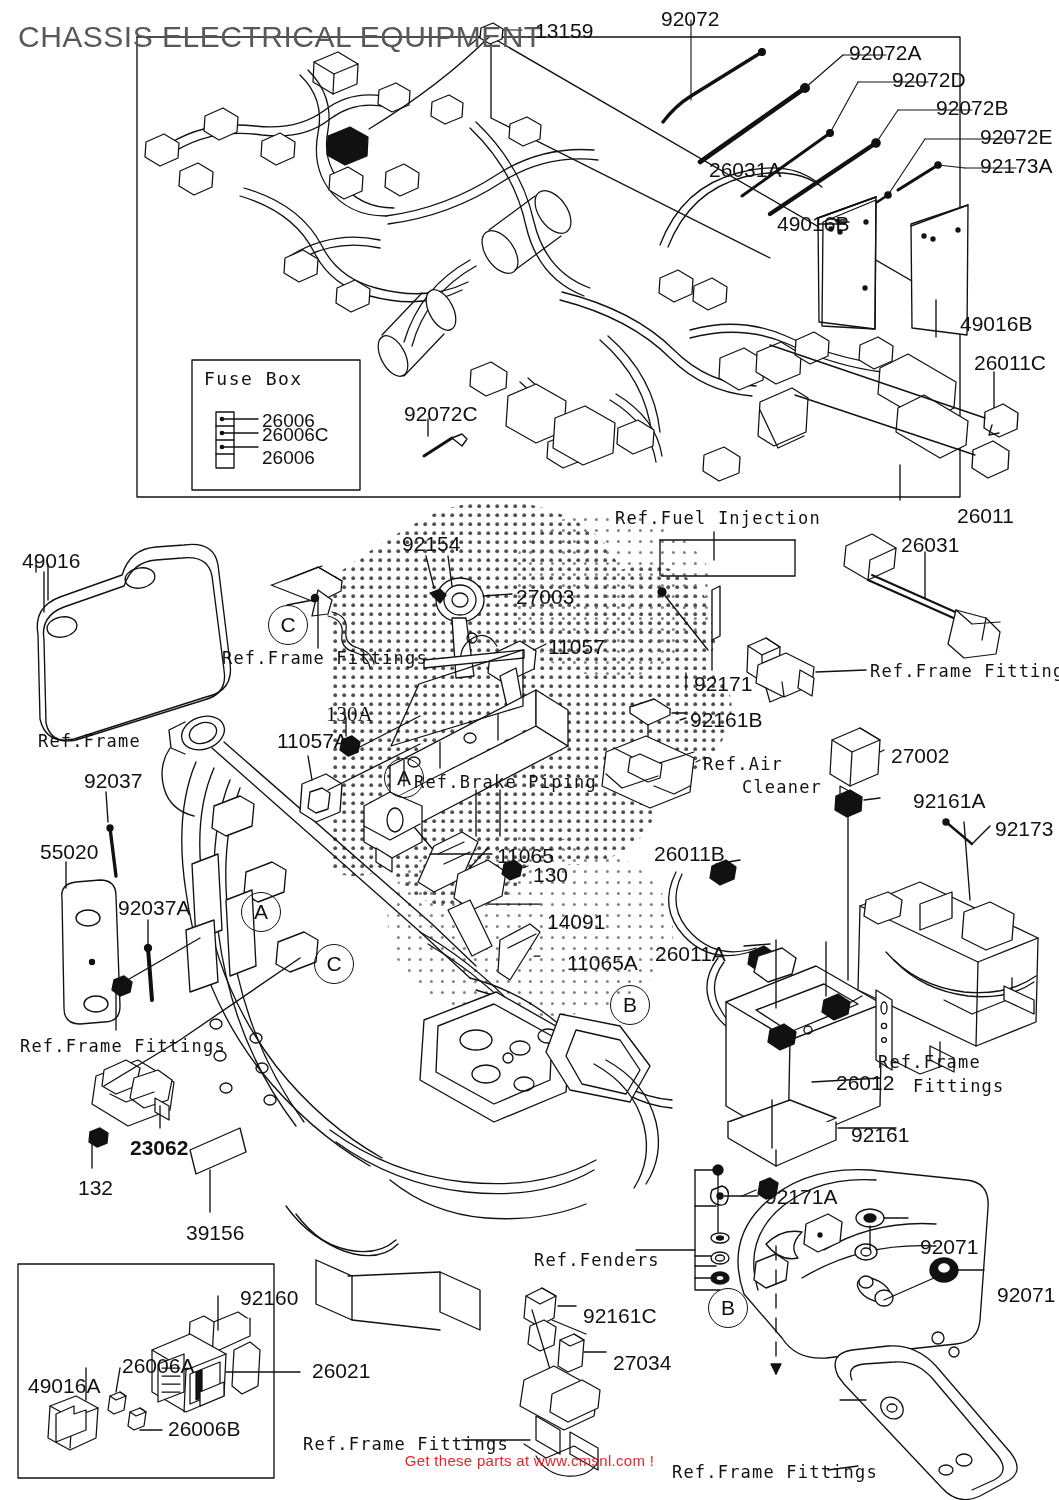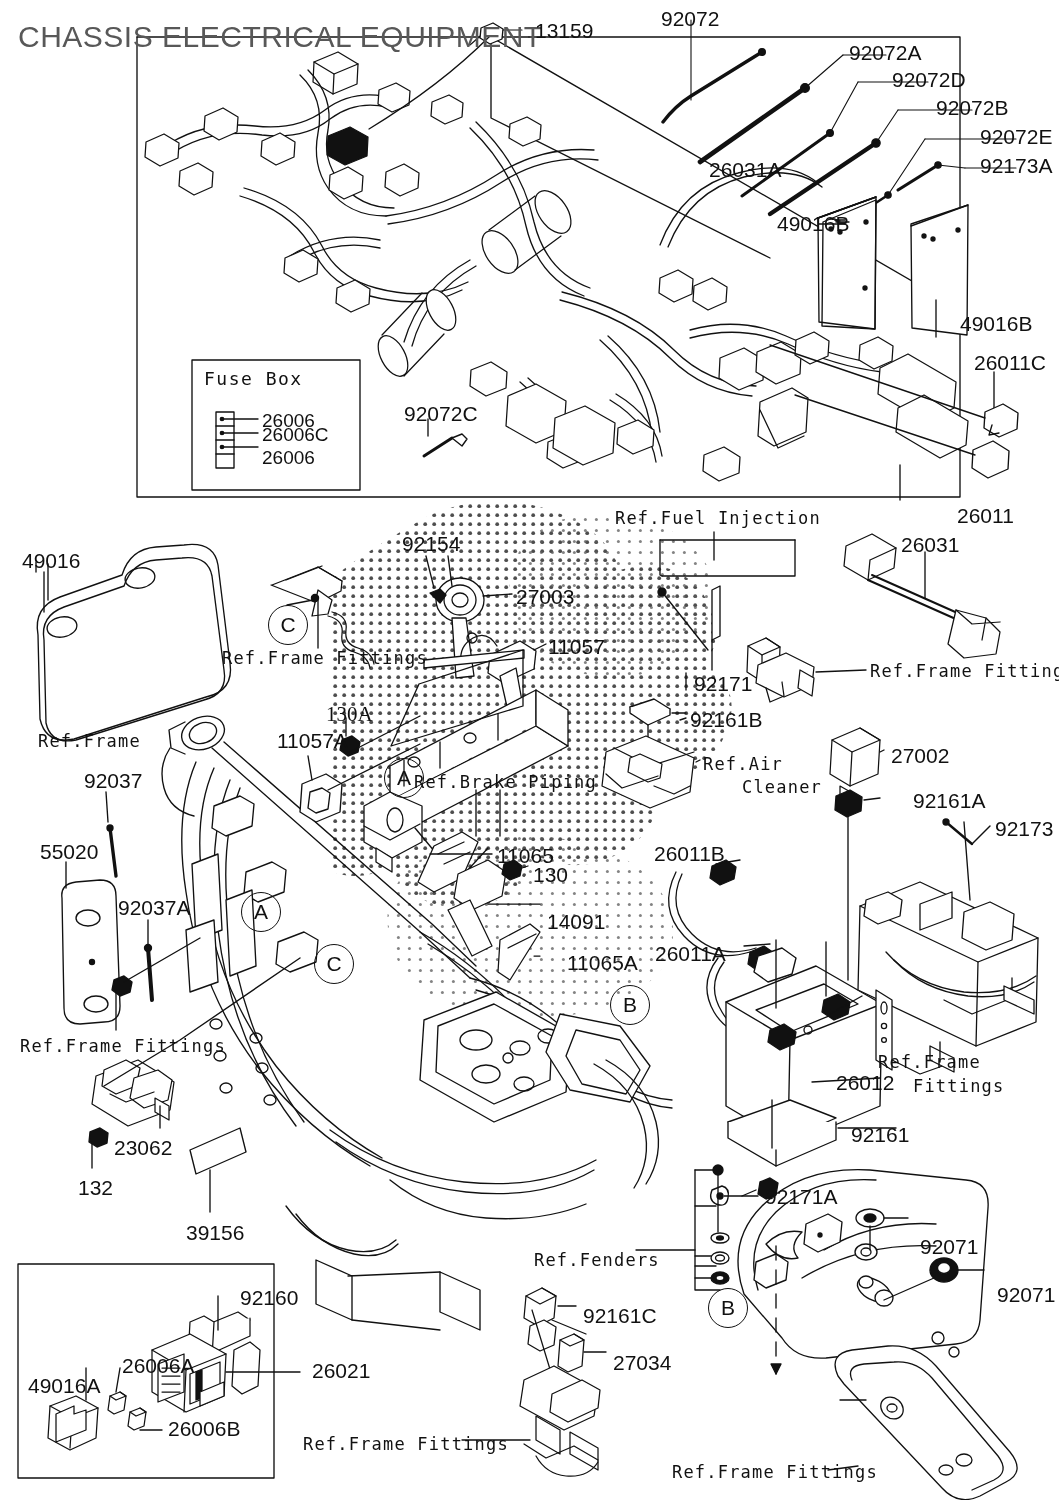--- a/index.html
+++ b/index.html
@@ -666,21 +666,21 @@
       <div class="lbl" style="left: 277px; top: 730px;">11057A</div>
       <div class="lbl" style="left: 84px; top: 770px;">92037</div>
       <div class="lbl" style="left: 40px; top: 841px;">55020</div>
       <div class="lbl" style="left: 118px; top: 897px;">92037A</div>
       <div class="lbl" style="left: 497px; top: 845px;">11065</div>
       <div class="lbl" style="left: 533px; top: 864px;">130</div>
       <div class="lbl" style="left: 547px; top: 911px;">14091</div>
       <div class="lbl" style="left: 567px; top: 952px;">11065A</div>
       <div class="lbl" style="left: 654px; top: 843px;">26011B</div>
       <div class="lbl" style="left: 655px; top: 943px;">26011A</div>
-      <div class="lbl" style="left: 114px; top: 1137px;">23062</div>
+      <div class="lbl" style="left: 130px; top: 1137px; font-weight: bold;">23062</div>
       <div class="lbl" style="left: 78px; top: 1177px;">132</div>
       <div class="lbl" style="left: 186px; top: 1222px;">39156</div>
       <div class="lbl" style="left: 836px; top: 1072px;">26012</div>
       <div class="lbl" style="left: 851px; top: 1124px;">92161</div>
       <div class="lbl" style="left: 765px; top: 1186px;">92171A</div>
       <div class="lbl" style="left: 920px; top: 1236px;">92071</div>
       <div class="lbl" style="left: 997px; top: 1284px;">92071</div>
       <div class="lbl" style="left: 583px; top: 1305px;">92161C</div>
       <div class="lbl" style="left: 613px; top: 1352px;">27034</div>
       <div class="reflbl" style="left: 615px; top: 508px;">Ref.Fuel Injection</div>
@@ -697,13 +697,14 @@
       <div class="reflbl" style="left: 303px; top: 1434px;">Ref.Frame Fittings</div>
       <div class="reflbl" style="left: 672px; top: 1462px;">Ref.Frame Fittings</div>
       <div class="cmark" style="left: 268px; top: 605px;">C</div>
       <div class="cmark" style="left: 384px; top: 758px;">A</div>
       <div class="cmark" style="left: 241px; top: 892px;">A</div>
       <div class="cmark" style="left: 314px; top: 944px;">C</div>
       <div class="cmark" style="left: 610px; top: 985px;">B</div>
       <div class="cmark" style="left: 708px; top: 1288px;">B</div>
     </div>
 
+  <div class="footer">Get these parts at www.cmsnl.com !</div>
 </div>
 
 </body></html>

